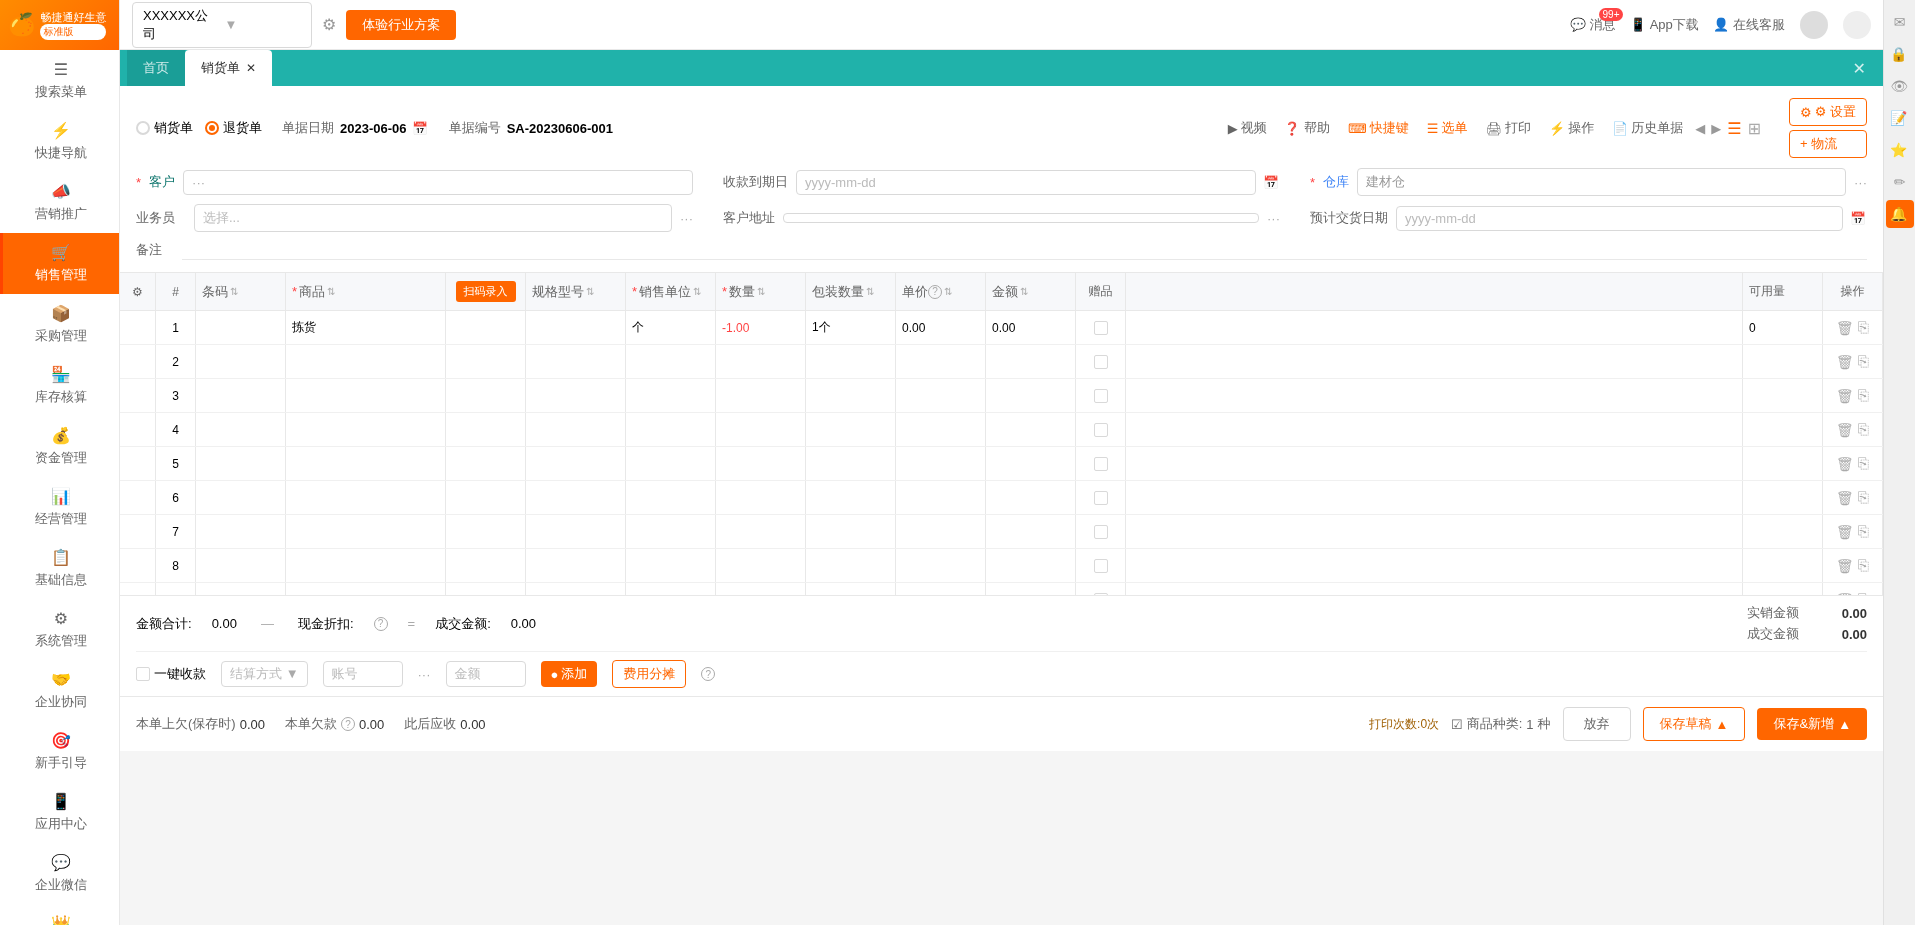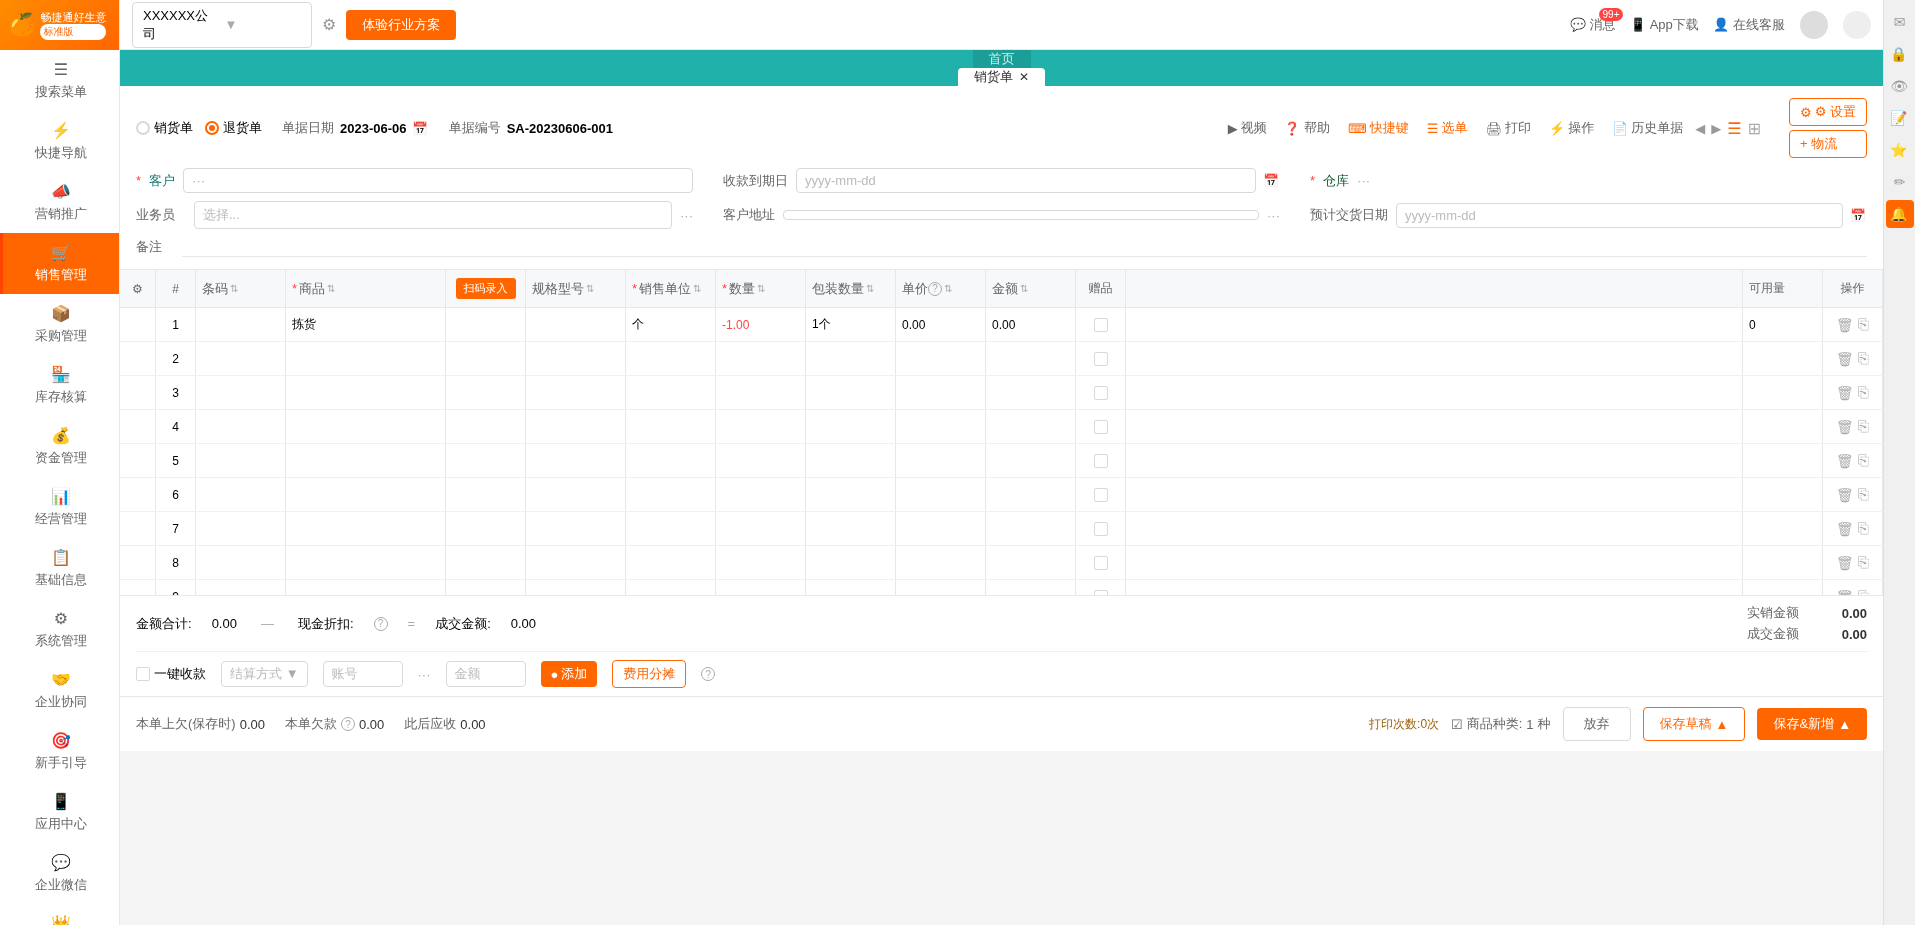--- a/index.html
+++ b/index.html
@@ -22,21 +22,21 @@
     .company-select { display: flex; align-items: center; gap: 5px; border: 1px solid #d9d9d9; padding: 4px 10px; border-radius: 4px; min-width: 180px; cursor: pointer; }
     .company-select span { flex: 1; }
     .gear-btn { color: #999; cursor: pointer; font-size: 16px; }
     .try-btn { background: #ff6600; color: #fff; border: none; padding: 6px 16px; border-radius: 4px; cursor: pointer; font-size: 13px; }
     .topbar-right { margin-left: auto; display: flex; align-items: center; gap: 15px; color: #666; }
     .msg-badge { position: relative; display: flex; align-items: center; gap: 3px; cursor: pointer; }
     .badge { background: #ff4444; color: #fff; font-size: 10px; padding: 1px 4px; border-radius: 10px; position: absolute; top: -8px; right: -8px; }
     .avatar { width: 28px; height: 28px; border-radius: 50%; background: #ddd; }
 
     
-    .tabbar { height: 36px; background: #20b2aa; display: flex; align-items: center; padding: 0; flex-shrink: 0; flex-direction: column; }
+    .tabbar { height: 36px; background: #20b2aa; display: flex; align-items: center; padding: 7px; flex-shrink: 0; }
     .tab { padding: 0 16px; height: 36px; display: flex; align-items: center; gap: 6px; cursor: pointer; color: rgba(255,255,255,0.8); font-size: 13px; }
     .tab.active { background: #fff; color: #333; border-radius: 4px 4px 0 0; }
     .tab-close { font-size: 12px; cursor: pointer; }
     .tab-home { background: #1a9e97; }
 
     
     .form-area { background: #fff; padding: 12px 16px; border-bottom: 1px solid #e8e8e8; flex-shrink: 0; }
     .radio-group { display: flex; align-items: center; gap: 12px; }
     .radio-item { display: flex; align-items: center; gap: 4px; cursor: pointer; }
     .radio-circle { width: 14px; height: 14px; border-radius: 50%; border: 2px solid #d9d9d9; display: flex; align-items: center; justify-content: center; }
@@ -312,21 +312,24 @@
       </div>
       <div class="form-col">
         <span style="color:#666;">收款到期日</span>
         <div class="field-input" style="flex:1;">
           <span style="color:#bbb;">yyyy-mm-dd</span>
         </div>
         <span class="cal-icon">📅</span>
       </div>
       <div class="form-col">
         <span class="field-required">*</span>
-        <span style="color:#14532d;">仓库</span>
+        <span style="color:#3b82f6;">仓库</span>
+        <div class="field-input" style="flex:1;">
+          <span>建材仓</span>
+        </div>
         <span class="field-dots" style="color:#aaa;">···</span>
       </div>
     </div>
 
     <div class="form-row">
       <div class="form-col">
         <span style="color:#666;min-width:50px;">业务员</span>
         <div class="field-input" style="flex:1;">
           <span style="color:#bbb;">选择...</span>
         </div>

